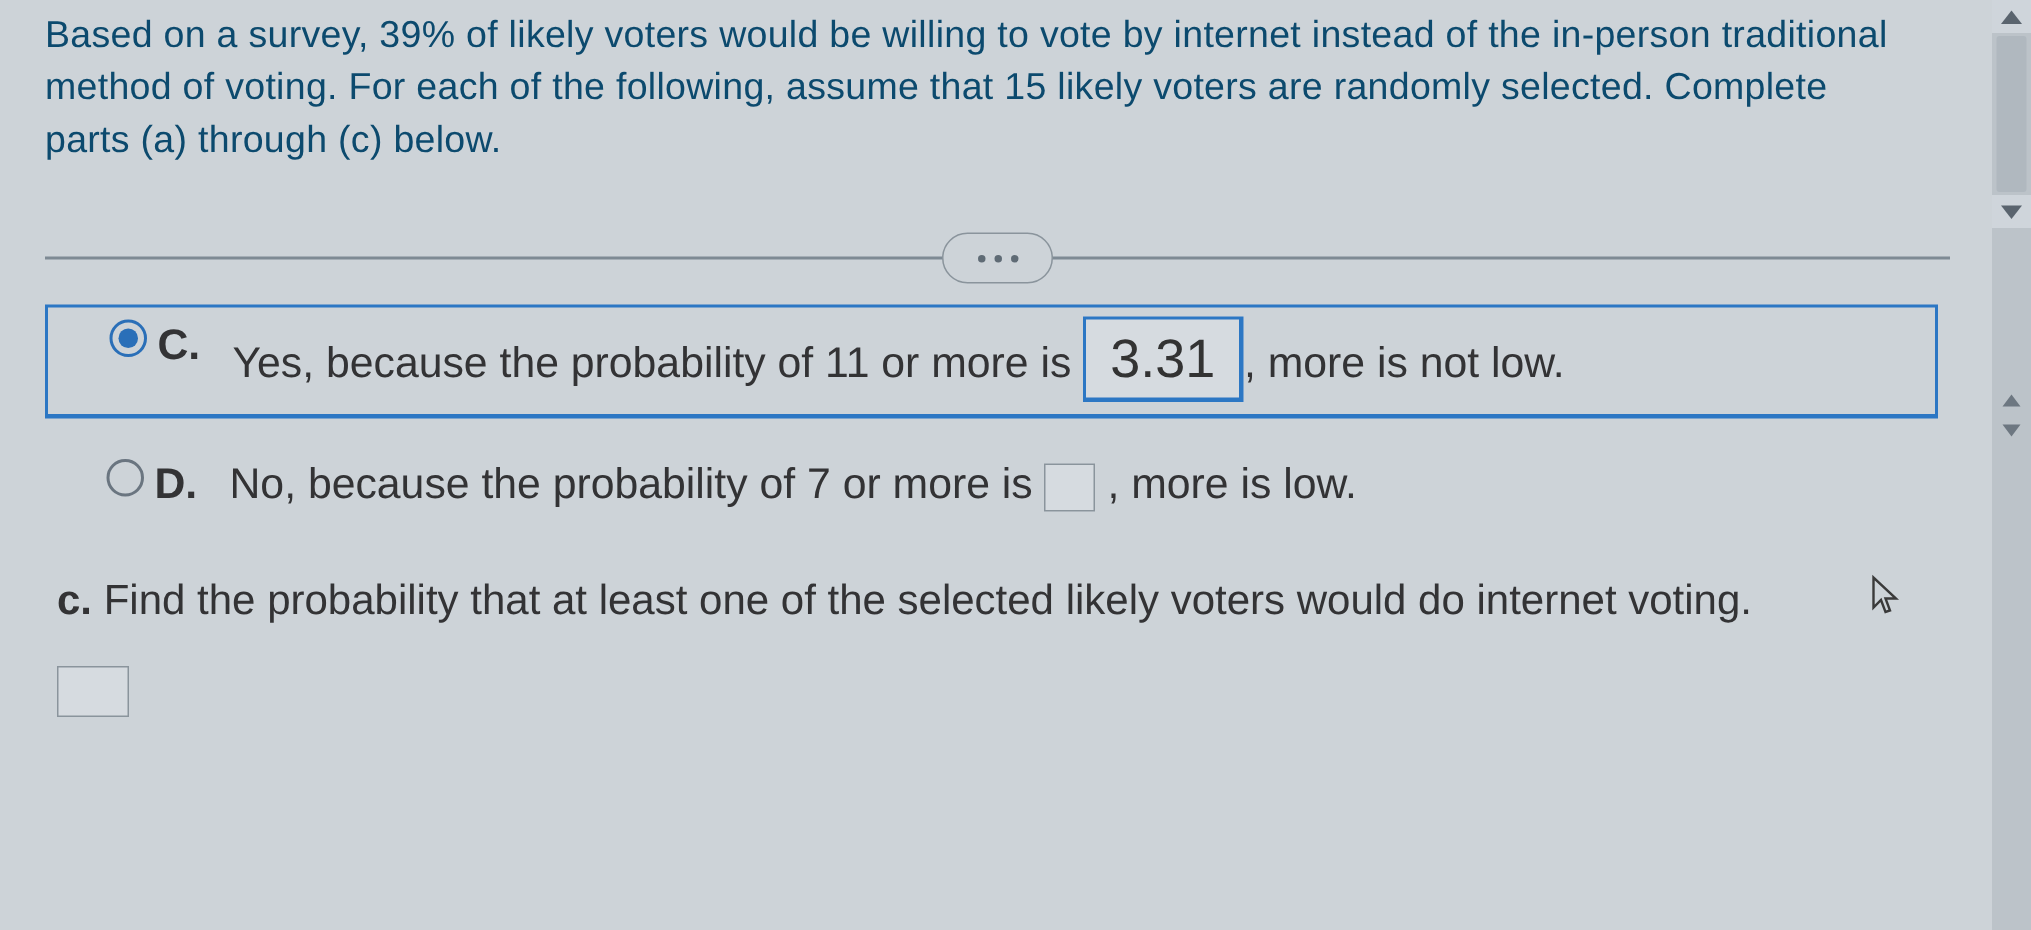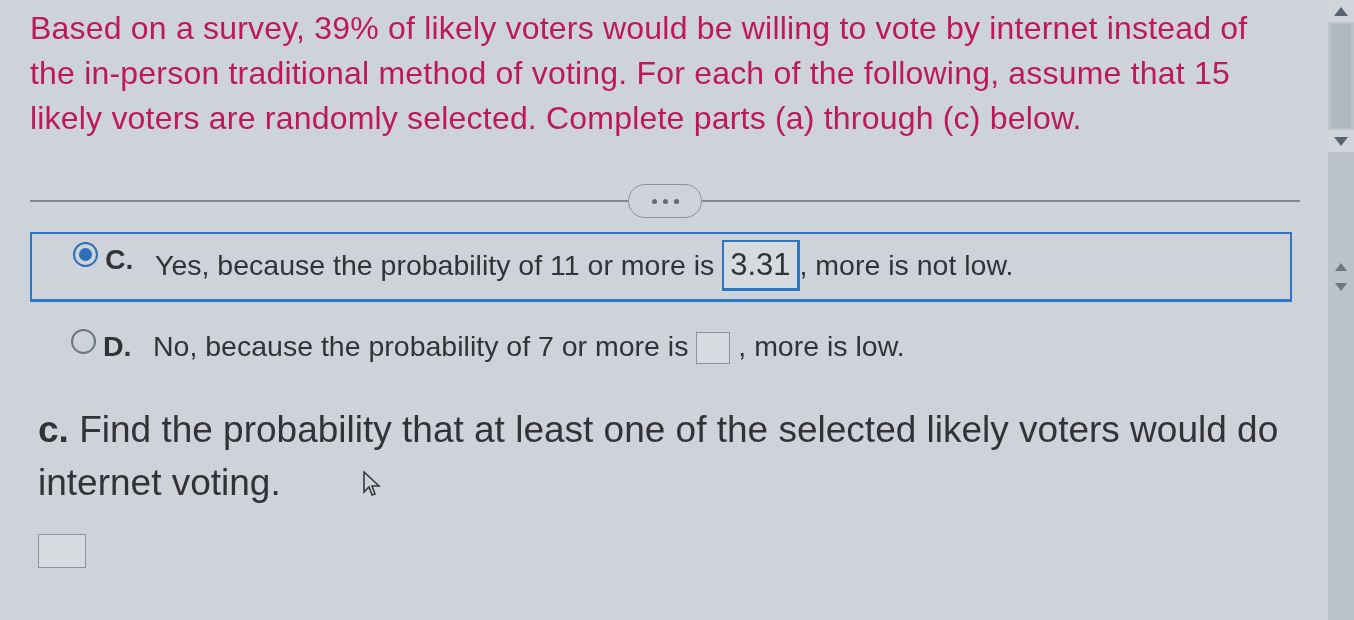--- a/index.html
+++ b/index.html
@@ -2,21 +2,21 @@
 <html><head>
   <meta charset="utf-8">
   <style>
     * { box-sizing: border-box; margin: 0; padding: 0; }
     body {
       width: 1354px; height: 620px;
       background: #cdd3d8; font-family: Arial, Helvetica, sans-serif;
       color: #2a2a2a; position: relative; overflow: hidden;
     }
     .content { padding: 6px 30px 0 30px; width: 1300px; }
-    .problem-text { font-size: 32px; line-height: 1.4; color: #be185d; letter-spacing: 0.2px; }
+    .problem-text { font-size: 25px; line-height: 1.4; color: #0c4a6e; letter-spacing: 0.2px; }
     .divider-wrap { position: relative; margin: 44px 0 40px 0; width: 1270px; }
     .divider { position: absolute; top: 16px; left: 0; right: 0; height: 1.5px; background: #7e8a94; }
     .pill {
       position: absolute; left: 50%; top: 0; transform: translateX(-50%);
       width: 74px; height: 34px; border: 1.5px solid #8a949c; border-radius: 17px;
       background: #cdd3d8; display: flex; align-items: center; justify-content: center;
       gap: 6px;
     }
     .pill .dot { width: 5px; height: 5px; border-radius: 50%; background: #5f6b75; }
     .option-row { display: flex; align-items: flex-start; margin-left: 25px; font-size: 28.5px; color: #333335; line-height: 1.4; }
@@ -28,27 +28,27 @@
       display: flex; align-items: center; justify-content: center; cursor: pointer; background: transparent;
     }
     .radio-outer.selected { border-color: #2a6fb8; }
     .radio-inner { width: 13px; height: 13px; border-radius: 50%; background: #2a6fb8; }
     .selected-box {
       border: 2px solid #2c77c4; border-bottom-width: 3px; padding: 6px 8px 8px 8px;
       margin-bottom: 25px; width: 1262px; margin-left: 0;
     }
     .input-filled {
       display: inline-block; border: 2px solid #2c77c4; border-right-width: 3px; border-bottom-width: 3px;
-      padding: 1px 6px; background: #d6dbe0; font-size: 31px; color: #333; min-width: 56px; text-align: center;
+      padding: 1px 16px; background: #d6dbe0; font-size: 36px; color: #333; min-width: 56px; text-align: center;
     }
     .input-empty {
       display: inline-block; border: 1.5px solid #8a949c;
       width: 34px; height: 32px; background: #d6dbe0; vertical-align: middle;
     }
-    .part-c { margin: 36px 0 0 8px; font-size: 37px; color: #333335; line-height: 1.45; width: 1250px; }
+    .part-c { margin: 36px 0 0 8px; font-size: 28px; color: #333335; line-height: 1.45; width: 1250px; }
     .part-c .bold { font-weight: bold; }
     .cursor-icon { display:inline-block; margin-left: 70px; vertical-align: middle; }
     .answer-box {
       margin: 22px 0 0 8px; border: 1.5px solid #8a949c;
       width: 48px; height: 34px; background: #d6dbe0;
     }
     .scroll-track { position: absolute; right: 0; top: 0; width: 26px; height: 620px; background: #bcc3c9; }
     .scroll-arrow { position: absolute; right: 0; width: 26px; height: 22px; background: #cfd5db; display:flex; align-items:center; justify-content:center; cursor:pointer; }
     .arrow-up { top: 0; } .arrow-down { top: 130px; }
     .scroll-thumb { position: absolute; right: 3px; top: 24px; width: 20px; height: 104px; background: #b0b8bf; border-radius: 2px; cursor:pointer; }

